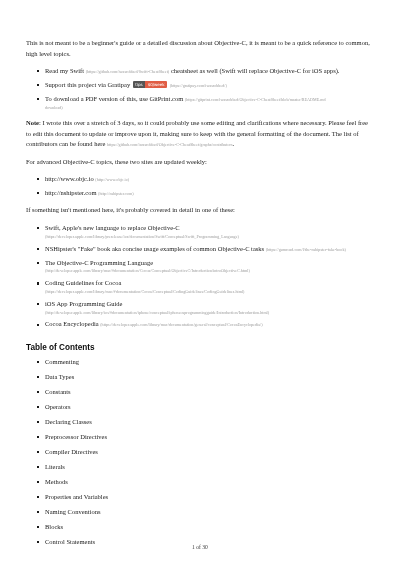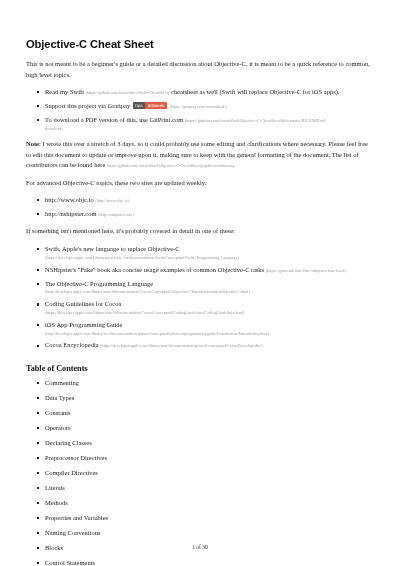--- a/index.html
+++ b/index.html
@@ -24,21 +24,21 @@
   }
   h1.doc-title {
     font-family: "Liberation Sans", sans-serif;
     font-size: 11.2px;
     font-weight: bold;
     letter-spacing: -0.1px;
     margin: 0 0 9px 0;
     color: #0d0d0d;
   }
   h2.section-title {
-    font-family: Liberation Serif, serif;
+    font-family: Liberation Sans, sans-serif;
     font-size: 8.2px;
     font-weight: bold;
     margin: 13px 0 5px 0;
     color: #0d0d0d;
   }
   p.para {
     font-size: 6.5px;
     line-height: 1.62;
     margin: 0 0 7px 0;
     text-align: left;
@@ -110,21 +110,20 @@
     text-align: center;
     font-size: 5.6px;
     color: #3a3a3a;
   }
 </style>
 </head>
 <body>
 
 <div class="page">
 
-  <h1 class="doc-title">Objective-C Cheat Sheet</h1>
 
   <p class="para">This is not meant to be a beginner's guide or a detailed discussion about Objective-C, it is meant to be a quick reference to common, high level topics.</p>
 
   <ul class="list" id="intro-bullets">
       <li>Read my Swift <span class="url">(https://github.com/iwasrobbed/Swift-CheatSheet)</span> cheatsheet as well (Swift will replace Objective-C for iOS apps).</li>
       <li>Support this project via Gratipay <span class="badge"><span class="badge-left">tips</span><span class="badge-right">$0/week</span></span> <span class="url">(https://gratipay.com/iwasrobbed/)</span></li>
       <li>To download a PDF version of this, use GitPrint.com <span class="url">(https://gitprint.com/iwasrobbed/Objective-C-CheatSheet/blob/master/README.md</span> <span class="url url-block">download)</span></li>
     </ul>
 
   <p class="para">

